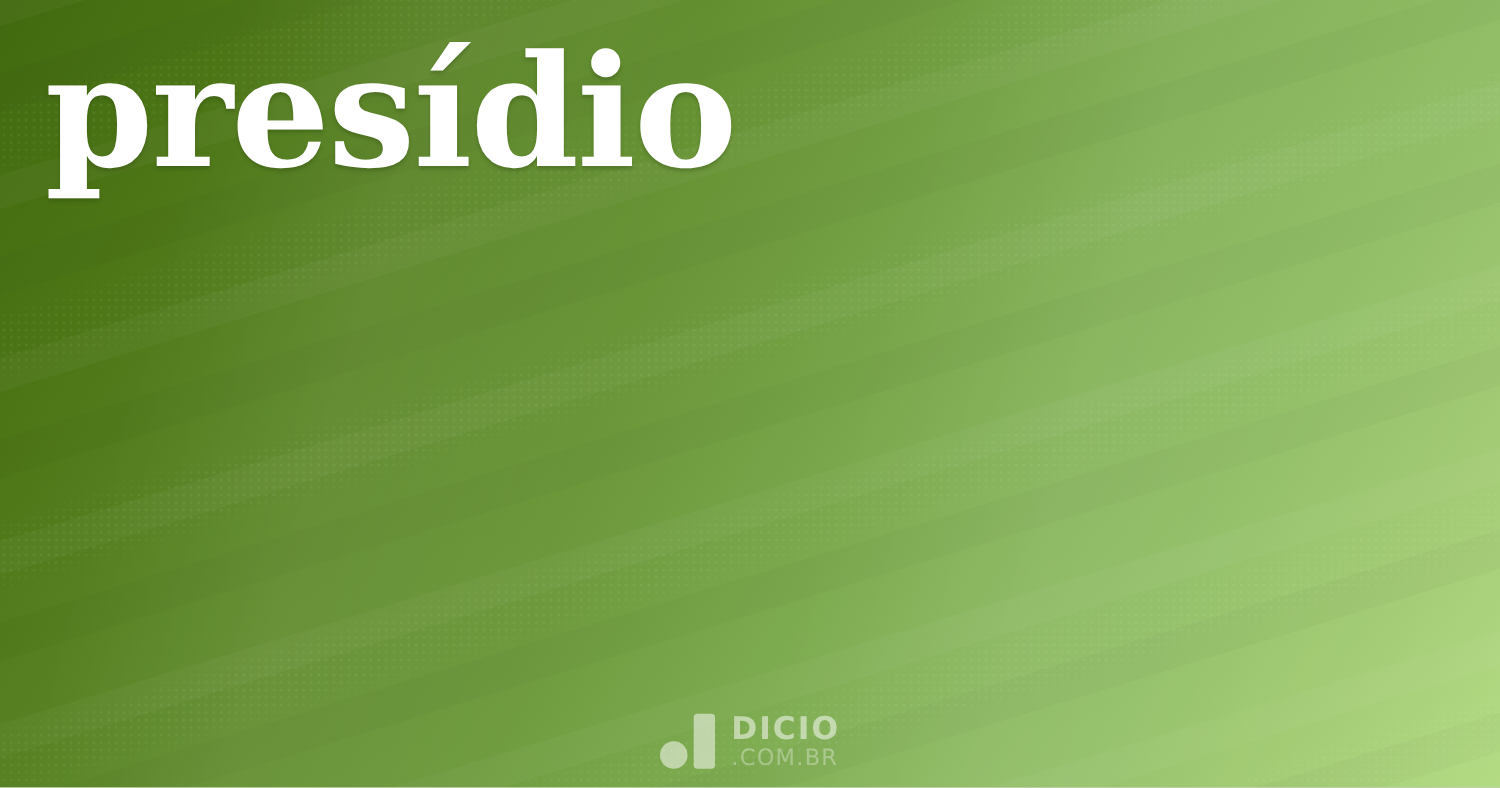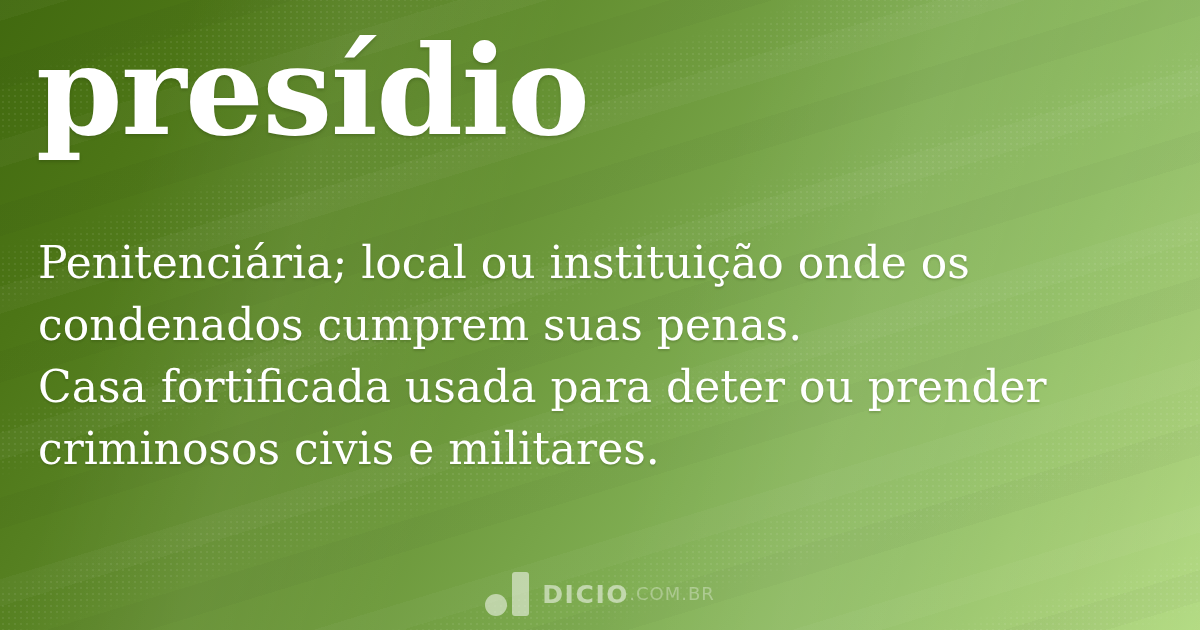--- a/index.html
+++ b/index.html
@@ -160,21 +160,21 @@
 
   .brand-bar {
     width: 17px;
     height: 44px;
     border-radius: 3px;
     background: #ffffff;
   }
 
   .brand-text {
     display: flex;
-    flex-direction: row;
+    flex-direction: column;
     justify-content: flex-start;
     line-height: 1;
   }
 
   .brand-name {
     font-family: "DejaVu Sans", "Liberation Sans", sans-serif;
     font-weight: 700;
     font-size: 25px;
     letter-spacing: 1.6px;
     color: #ffffff;
@@ -196,24 +196,20 @@
 
   <div class="bg-base"></div>
   <div class="bg-sweep"></div>
   <div class="bg-bands"></div>
   <div class="bg-dots"></div>
 
   <div class="content">
 
     <h1 class="headword">presídio</h1>
 
-    <div class="definitions">
-      <p class="definition">Penitenciária; local ou instituição onde os condenados cumprem suas penas.</p>
-      <p class="definition">Casa fortificada usada para deter ou prender criminosos civis e militares.</p>
-    </div>
 
     <div class="brand">
       <div class="brand-mark">
         <span class="brand-dot"></span>
         <span class="brand-bar"></span>
       </div>
       <div class="brand-text">
         <span class="brand-name">DICIO</span>
         <span class="brand-domain">.COM.BR</span>
       </div>

